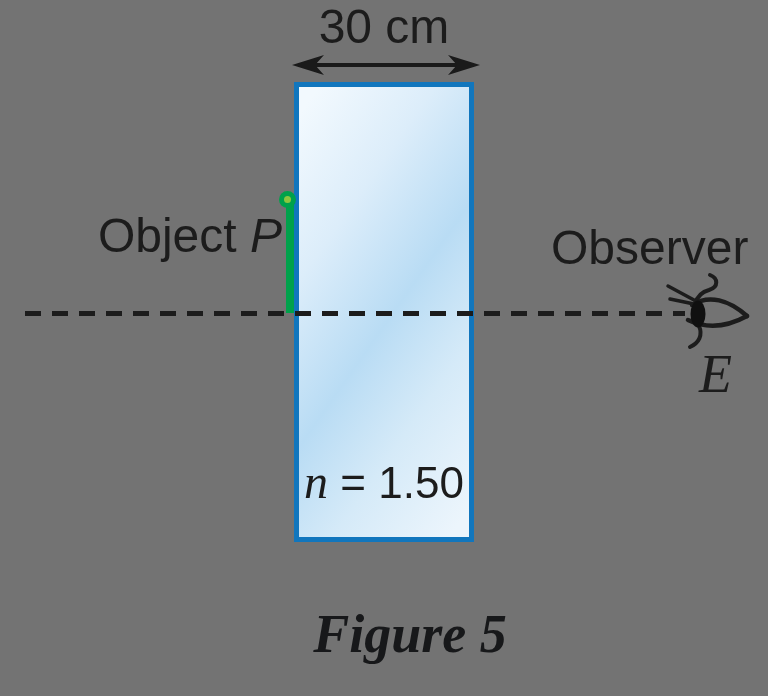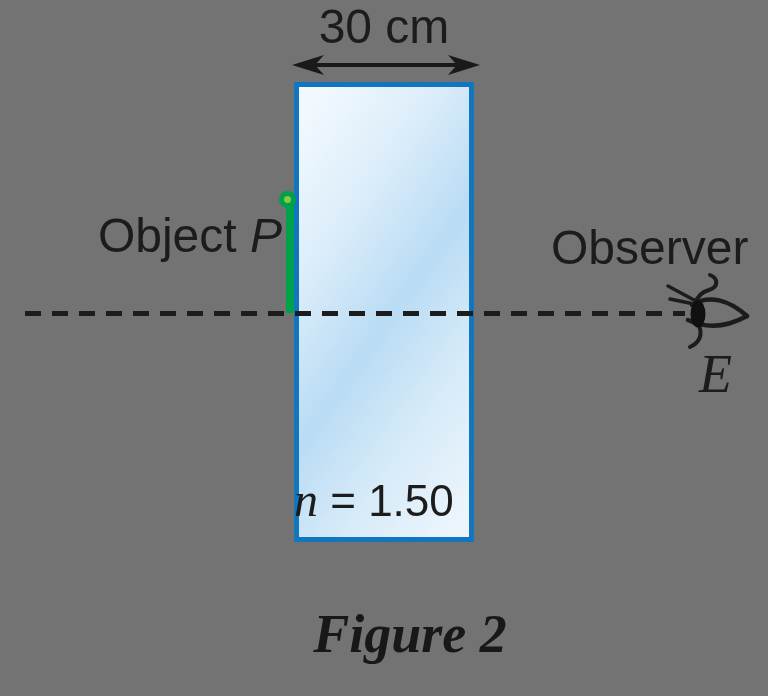--- a/index.html
+++ b/index.html
@@ -34,22 +34,22 @@
     clip-path:polygon(100% 50%, 0 0, 28% 50%, 0 100%);
   }
   
   #glass-block{
     position:absolute;left:294px;top:82px;width:180px;height:460px;
     box-sizing:border-box;
     border:5px solid #1176bd;
     background:linear-gradient(125deg,#f2f9fe 4%,#dcedfa 28%,#b9dcf4 52%,#d5eaf8 72%,#ecf5fc 96%);
   }
   #index-label{
-    position:absolute;left:294px;top:474px;width:180px;
-    font-size:44px;line-height:1.1;white-space:nowrap;
+    position:absolute;left:294px;top:456px;width:180px;
+    text-align:center;font-size:44px;line-height:1.1;white-space:nowrap;
   }
   .serif-var{font-family:"Liberation Serif", serif;font-style:italic;font-size:48px;}
   
   #axis-line{
     position:absolute;left:25px;top:311px;width:660px;height:5px;
     background:repeating-linear-gradient(90deg,#1c1c1c 0 16px,transparent 16px 27px);
   }
   
   #object-pin-stem{
     position:absolute;left:286px;top:203px;width:8px;height:110px;
@@ -123,15 +123,15 @@
 
     <path d="M36 55 C40 64 36 72 27 76" stroke="#1c1c1c" stroke-width="4" stroke-linecap="round"></path>
 
     <ellipse cx="35" cy="43" rx="7.5" ry="13.5" fill="#101010"></ellipse>
   </svg>
 
   <div id="eye-label">E</div>
 
   <div id="index-label"><span class="serif-var">n</span><span> = 1.50</span></div>
 
-  <div id="figure-caption">Figure 2</div>
+  <div id="figure-caption">Figure 5</div>
 
 </div>
 
 </body></html>

